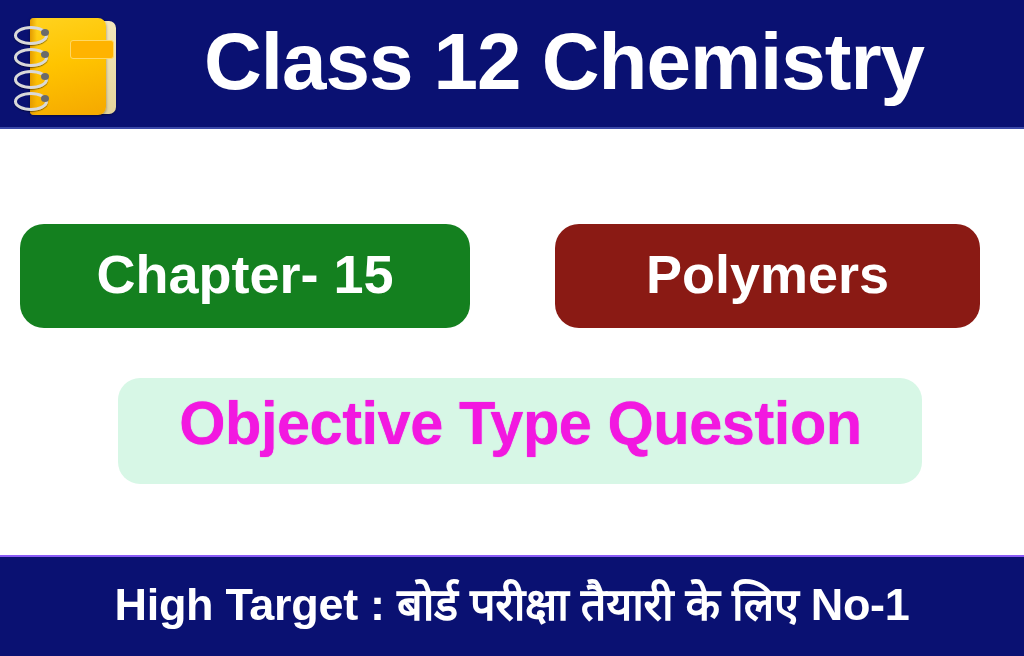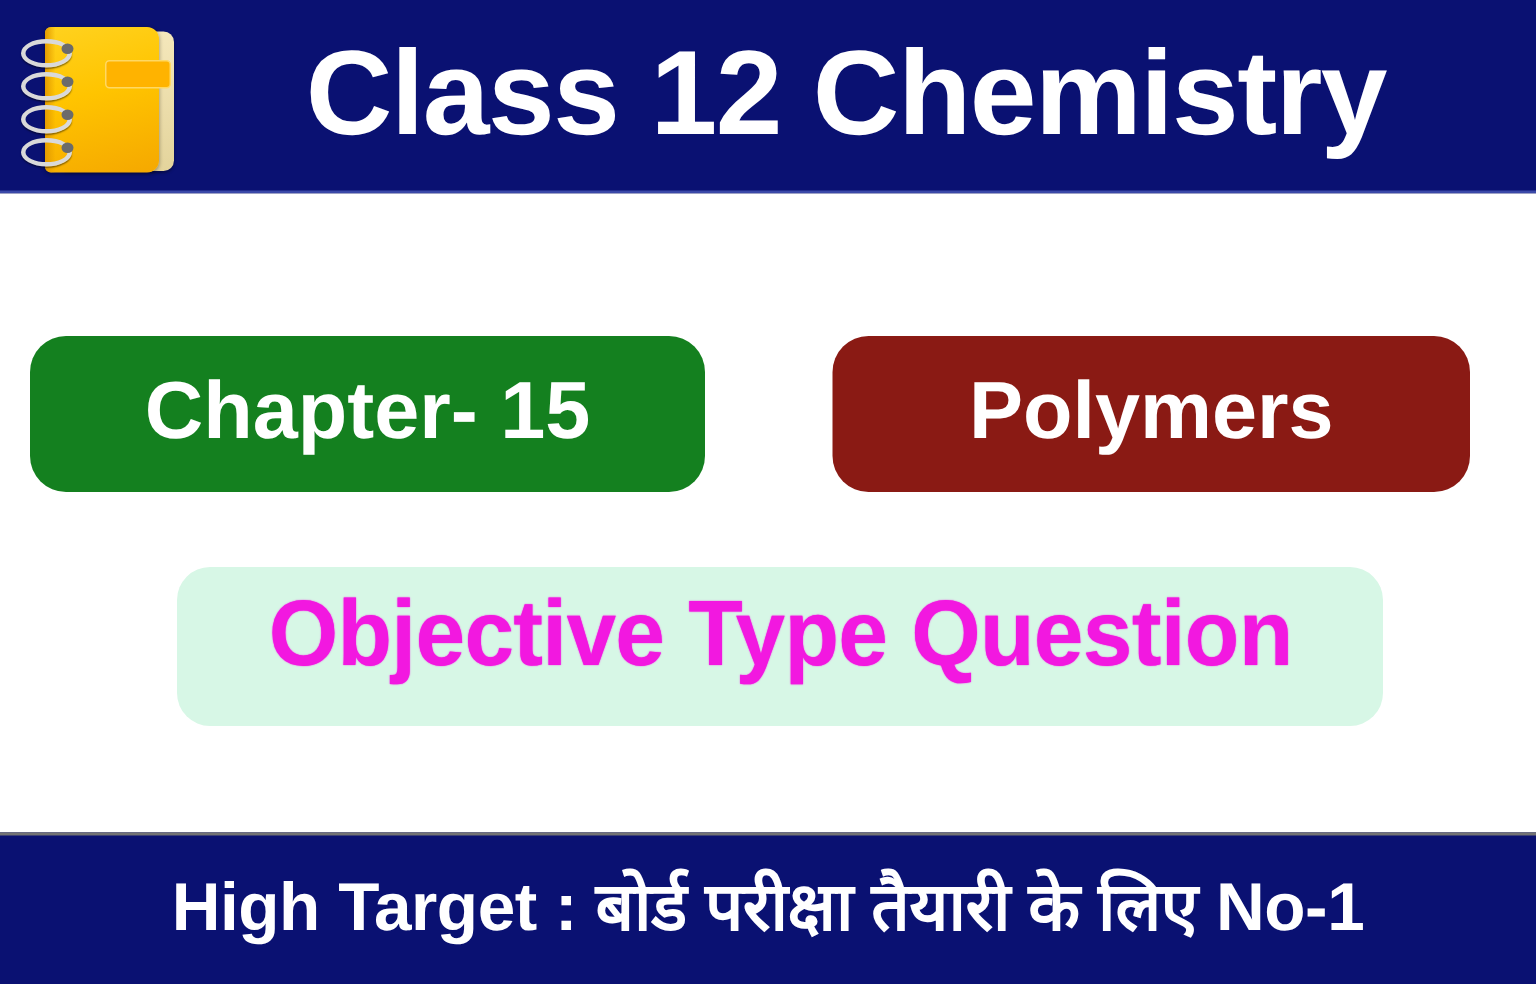--- a/index.html
+++ b/index.html
@@ -199,21 +199,21 @@
     transform: scaleX(0.96);
     text-shadow: 0 0 1px #f218e0;
   }
 
   
   .footer-bar {
     position: relative;
     width: 1024px;
     height: 101px;
     background: #0a1172;
-    border-top: 2px solid #737373;
+    border-top: 2px solid #8b5cf6;
     display: flex;
     align-items: center;
     justify-content: center;
     box-sizing: border-box;
     flex: 0 0 auto;
   }
   .footer-text {
     color: #ffffff;
     font-family: "Liberation Sans", "DejaVu Sans", sans-serif;
     font-weight: bold;

